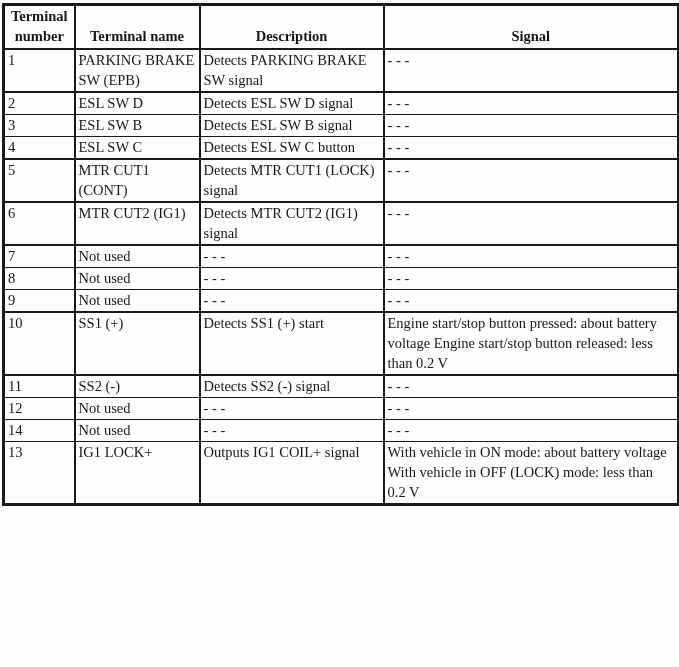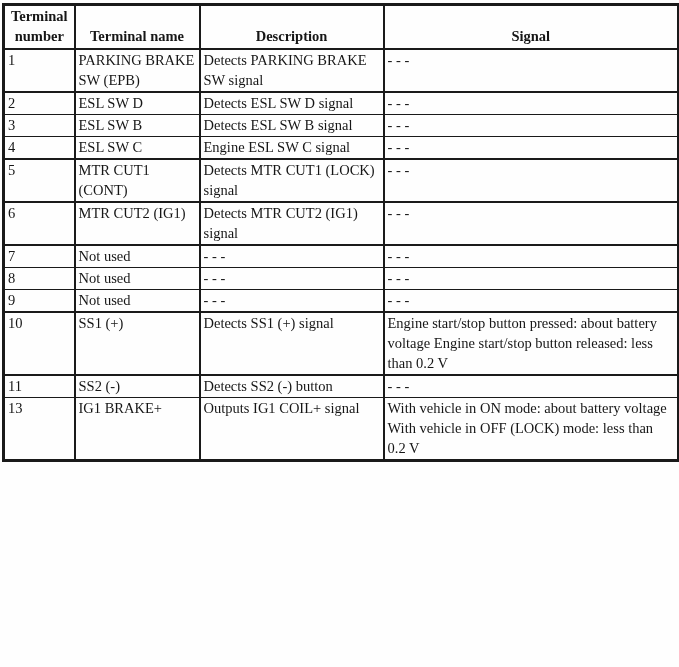--- a/index.html
+++ b/index.html
@@ -97,21 +97,21 @@
   </tr>
         <tr>
     <td>3</td>
     <td>ESL SW B</td>
     <td>Detects ESL SW B signal</td>
     <td>- - -</td>
   </tr>
         <tr>
     <td>4</td>
     <td>ESL SW C</td>
-    <td>Engine ESL SW C signal</td>
+    <td>Detects ESL SW C button</td>
     <td>- - -</td>
   </tr>
         <tr>
     <td>5</td>
     <td>MTR CUT1 (CONT)</td>
     <td>Detects MTR CUT1 (LOCK) signal</td>
     <td>- - -</td>
   </tr>
         <tr>
     <td>6</td>
@@ -133,30 +133,42 @@
   </tr>
         <tr>
     <td>9</td>
     <td>Not used</td>
     <td>- - -</td>
     <td>- - -</td>
   </tr>
         <tr>
     <td>10</td>
     <td>SS1 (+)</td>
-    <td>Detects SS1 (+) signal</td>
+    <td>Detects SS1 (+) start</td>
     <td>Engine start/stop button pressed: about battery voltage Engine start/stop button released: less than 0.2 V</td>
   </tr>
         <tr>
     <td>11</td>
     <td>SS2 (-)</td>
-    <td>Detects SS2 (-) button</td>
+    <td>Detects SS2 (-) signal</td>
+    <td>- - -</td>
+  </tr>
+        <tr>
+    <td>12</td>
+    <td>Not used</td>
+    <td>- - -</td>
+    <td>- - -</td>
+  </tr>
+        <tr>
+    <td>14</td>
+    <td>Not used</td>
+    <td>- - -</td>
     <td>- - -</td>
   </tr>
         <tr>
     <td>13</td>
-    <td>IG1 BRAKE+</td>
+    <td>IG1 LOCK+</td>
     <td>Outputs IG1 COIL+ signal</td>
     <td>With vehicle in ON mode: about battery voltage With vehicle in OFF (LOCK) mode: less than 0.2 V</td>
   </tr>
       </tbody>
   </table>
 </div>
 
 </body></html>

